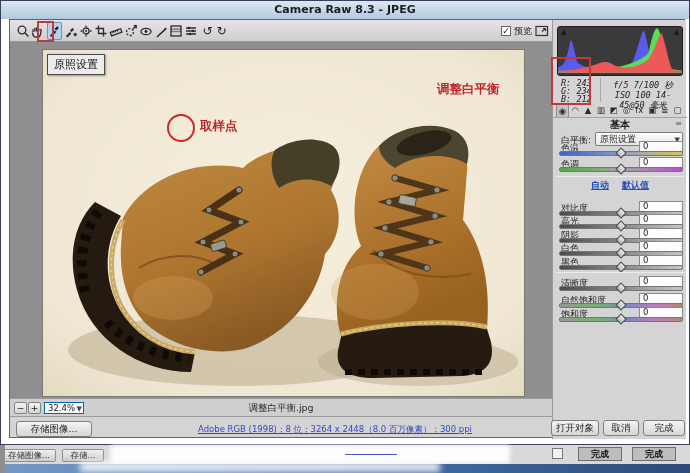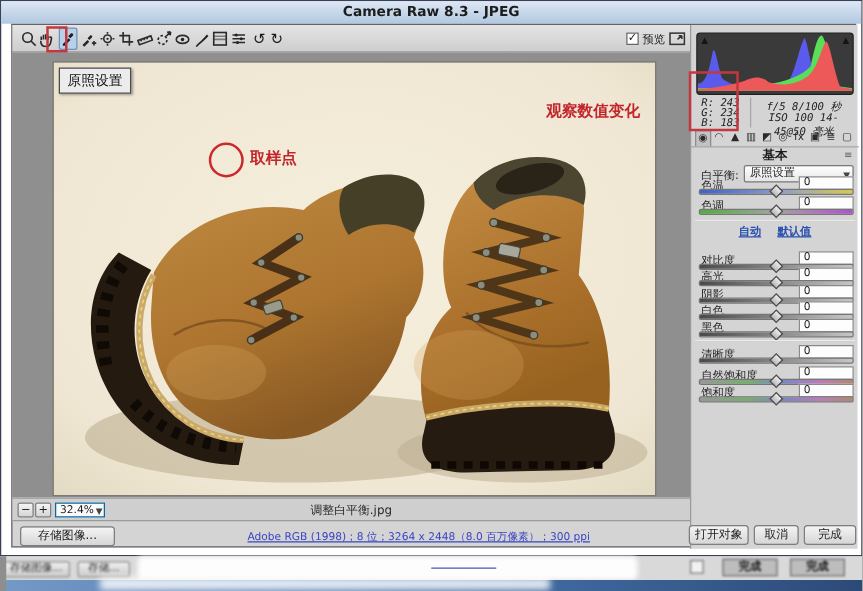--- a/index.html
+++ b/index.html
@@ -308,23 +308,23 @@
               <path d="M0,46 L0,44.5 C12,44 25,42 38,38 C46,34 52,34 58,39 C70,42.5 80,41 90,34 C98,28 102,6 105,6 C108,10 111,30 116,43 L126,44.5 L126,46 Z" fill="#e82828"></path>
             </g>
           </svg>
         </div>
         <span class="clip" style="left:8px;top:9px">▲</span>
         <span class="clip" style="left:121px;top:9px">▲</span>
 
         <div id="rgbinfo">
           <div class="rgbrow" style="top:2px"><span>R:</span> <span>243</span></div>
           <div class="rgbrow" style="top:10px"><span>G:</span> <span>234</span></div>
-          <div class="rgbrow" style="top:18px"><span>B:</span> <span>183</span></div>
+          <div class="rgbrow" style="top:18px"><span>B:</span> <span>212</span></div>
           <div id="vsep"></div>
-          <div class="exifline" style="top:4px">f/5  8/100 秒</div>
+          <div class="exifline" style="top:4px">f/5  7/100 秒</div>
           <div class="exifline" style="top:14px">ISO 100  14-45@50 毫米</div>
         </div>
 
         <div id="tabs">
           <span class="tab sel">◉</span>
           <span class="tab">◠</span>
           <span class="tab">▲</span>
           <span class="tab">▥</span>
           <span class="tab">◩</span>
           <span class="tab">◎</span>
@@ -444,21 +444,21 @@
         <div class="btn" style="left:593px;top:3px;width:36px;height:16px;line-height:14px"><span>取消</span></div>
         <div class="btn" style="left:633px;top:3px;width:42px;height:16px;line-height:14px"><span>完成</span></div>
       </div>
     </div>
 
     <div id="tooltip">原照设置</div>
     <div class="redbox" style="left:36px;top:20px;width:17px;height:21px"></div>
     <div class="redbox" style="left:550px;top:56px;width:40px;height:48px"></div>
     <div id="anno-circle"></div>
     <div class="redtext" style="left:199px;top:117px">取样点</div>
-    <div class="redtext" style="left:436px;top:80px">观察数值变化</div>
+    <div class="redtext" style="left:436px;top:80px">调整白平衡</div>
   </div>
 
   <div id="bgstrip">
     <div id="gwhite"></div>
     <div class="gbtn ghost" style="left:2px;width:54px">存储图像...</div>
     <div class="gbtn ghost" style="left:62px;width:42px">存储...</div>
     <div id="glink"></div>
     <div id="gcbx" class="ghost"></div>
     <div class="gdone ghost" style="left:578px">完成</div>
     <div class="gdone ghost" style="left:632px">完成</div>

